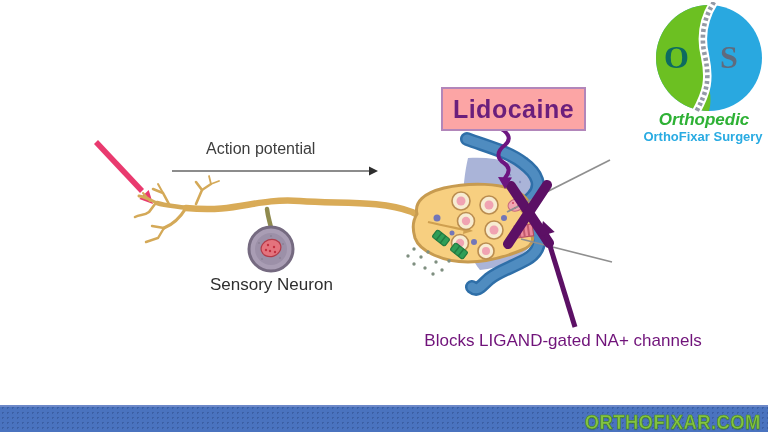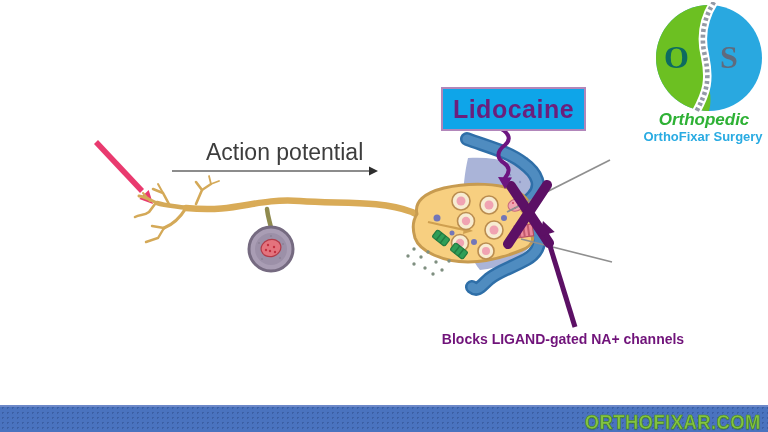--- a/index.html
+++ b/index.html
@@ -3,33 +3,33 @@
 <meta charset="utf-8">
 <style>
   html,body{margin:0;padding:0;background:#ffffff;}
   .stage{
     position:relative;width:768px;height:432px;background:#ffffff;
     overflow:hidden;font-family:"Liberation Sans",sans-serif;
   }
   .art{position:absolute;left:0;top:0;width:768px;height:432px;}
   .lbl{position:absolute;white-space:nowrap;line-height:1.1;}
   .lbl-painful{left:56px;top:119px;font-size:17px;color:#e93a6f;}
-  .lbl-action{left:206px;top:140px;font-size:23px;color:#3d3d3d;}
+  .lbl-action{left:206px;top:140px;font-size:16px;color:#3d3d3d;}
   .lbl-sensory{left:210px;top:276px;font-size:17px;color:#2f2f2f;}
   .lidocaine-box{
     position:absolute;left:441px;top:87px;width:141px;height:40px;
-    border:2px solid #b286ba;background:#0ea5e9;
+    border:2px solid #b286ba;background:#fca5a5;
     display:flex;align-items:center;justify-content:center;
   }
   .lidocaine-box span{
     font-size:25px;font-weight:bold;color:#6b1f7c;letter-spacing:.5px;
   }
   .lbl-blocks{
     left:413px;top:332px;width:300px;text-align:center;
-    font-size:14px;font-weight:bold;color:#70137a;
+    font-size:17px;font-weight:normal;color:#70137a;
   }
   
   .logo-svg{position:absolute;left:650px;top:2px;width:118px;height:112px;}
   .logo-name{
     position:absolute;left:640px;top:110px;width:128px;text-align:center;
     font-size:17px;font-weight:bold;font-style:italic;color:#2eb135;
   }
   .logo-tagline{
     position:absolute;left:638px;top:129px;width:130px;text-align:center;
     font-size:13px;font-weight:bold;color:#29abe2;
@@ -239,20 +239,21 @@
 
     <g>
       <line x1="575" y1="327" x2="546" y2="233" stroke="#5c1065" stroke-width="5"></line>
       <polygon points="543,221 554.7,232.1 539.3,236.7" fill="#5c1065"></polygon>
     </g>
   </svg>
 
 
   <div class="lbl lbl-action">Action potential</div>
 
+  <div class="lbl lbl-sensory">Sensory Neuron</div>
 
   <div class="lidocaine-box">
     <span>Lidocaine</span>
   </div>
 
   <div class="lbl lbl-blocks">Blocks LIGAND-gated NA+ channels</div>
 
   <svg class="logo-svg" viewBox="0 0 118 112">
     <circle cx="59" cy="56" r="53" fill="#29a8e0"></circle>
     <path d="M59,3 A53,53 0 0 0 59,109 C63,96 58,80 55,62 C52,42 56,20 59,3 Z" fill="#6cc022"></path>

